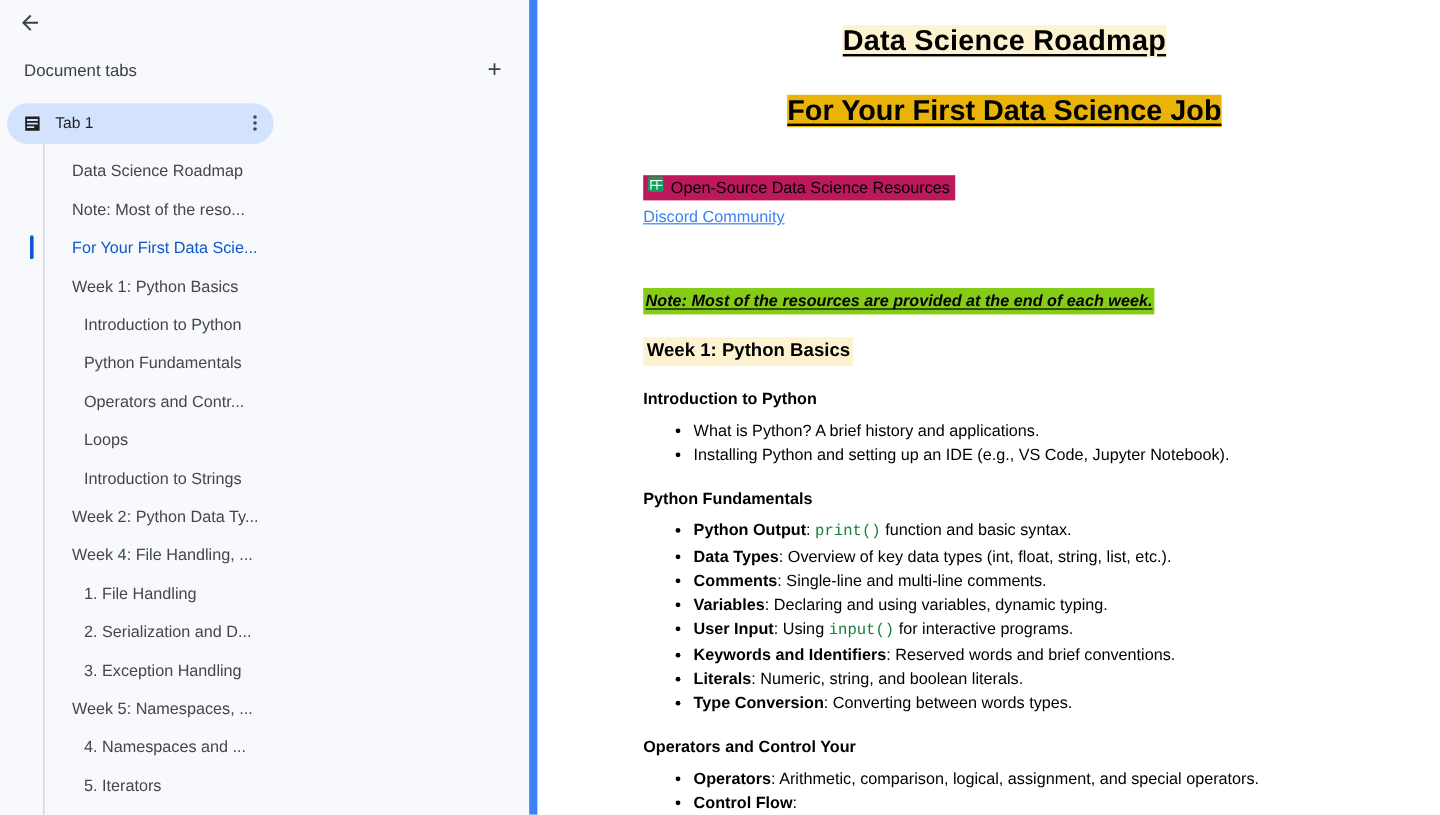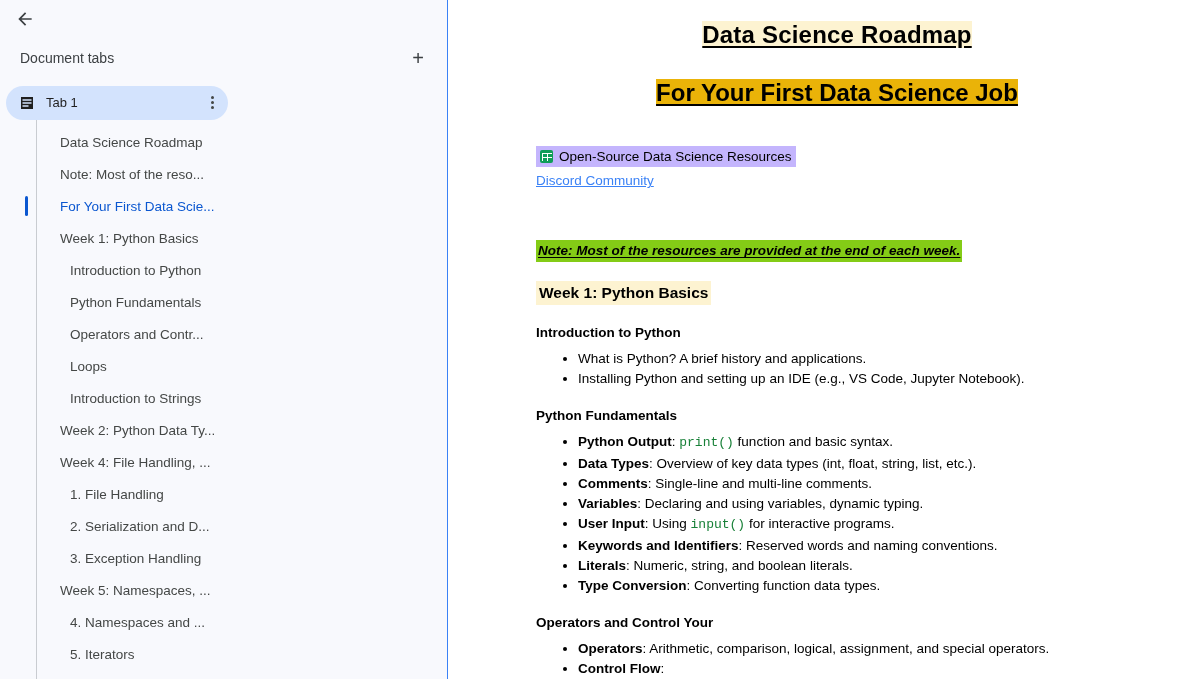--- a/index.html
+++ b/index.html
@@ -11,21 +11,21 @@
     font-family: "Liberation Sans", sans-serif;
     color: #202124;
   }
   .app { display: flex; width: 1200px; height: 679px; }
 
   
   .sidebar {
     width: 448px;
     height: 679px;
     background: #f8f9fd;
-    border-right: 1px solid #3b82f6;
+    border-right: 7px solid #3b82f6;
     position: relative;
     overflow: hidden;
   }
   .back-row { height: 38px; display: flex; align-items: center; padding-left: 12px; }
   .back-arrow {
     width: 26px; height: 26px;
     display: flex; align-items: center; justify-content: center;
     border-radius: 50%;
     cursor: pointer;
   }
@@ -108,22 +108,22 @@
     margin: 24px 0 0 0;
   }
   .subtitle span {
     background: #eab308;
     text-decoration: underline;
     text-underline-offset: 3px;
   }
 
   .res-row { margin-top: 36px; display: flex; align-items: center; }
   .res-chip {
-    background: #c4b5fd;
-    display: inline-flex; align-items: center; gap: 6px;
+    background: #be185d;
+    display: inline-flex; align-items: flex-start; gap: 6px;
     padding: 1px 4px;
     font-size: 13.5px;
   }
   .sheets-icon { width: 13px; height: 13px; background: #0f9d58; border-radius: 2px; position: relative; display:inline-block; }
   .sheets-icon::before {
     content: ""; position: absolute; left: 2px; top: 3px; width: 9px; height: 7px;
     border: 1px solid #fff; border-right: 0; border-bottom: 0;
     background:
       linear-gradient(#fff,#fff) 0 2.5px/9px 1px no-repeat,
       linear-gradient(#fff,#fff) 4px 0/1px 7px no-repeat;
@@ -255,23 +255,23 @@
       </ul>
 
       
       <div class="h-sec">Python Fundamentals</div>
       <ul>
         <li><b>Python Output</b>: <code>print()</code><span> function and basic syntax.</span></li>
         <li><b>Data Types</b><span>: Overview of key data types (int, float, string, list, etc.).</span></li>
         <li><b>Comments</b><span>: Single-line and multi-line comments.</span></li>
         <li><b>Variables</b><span>: Declaring and using variables, dynamic typing.</span></li>
         <li><b>User Input</b><span>: Using </span><code>input()</code><span> for interactive programs.</span></li>
-        <li><b>Keywords and Identifiers</b><span>: Reserved words and naming conventions.</span></li>
+        <li><b>Keywords and Identifiers</b><span>: Reserved words and brief conventions.</span></li>
         <li><b>Literals</b><span>: Numeric, string, and boolean literals.</span></li>
-        <li><b>Type Conversion</b><span>: Converting function data types.</span></li>
+        <li><b>Type Conversion</b><span>: Converting between words types.</span></li>
       </ul>
 
       
       <div class="h-sec">Operators and Control Your</div>
       <ul>
         <li><b>Operators</b><span>: Arithmetic, comparison, logical, assignment, and special operators.</span></li>
         <li><b>Control Flow</b><span>:</span>
           
         </li>
       </ul>

